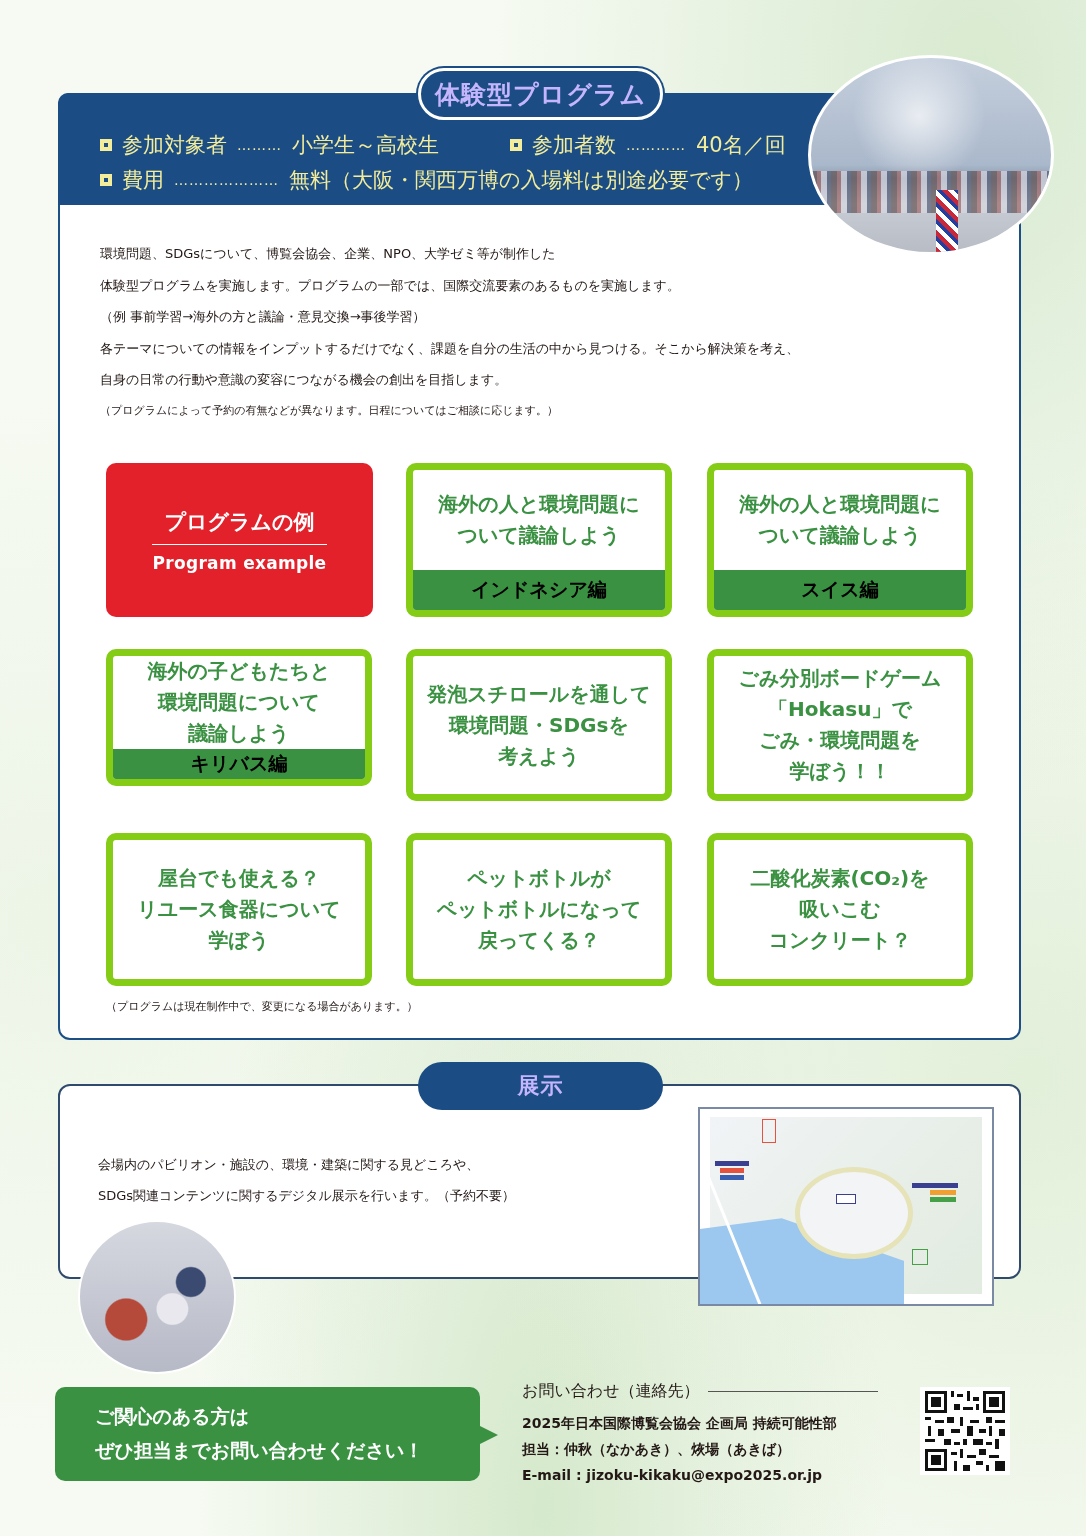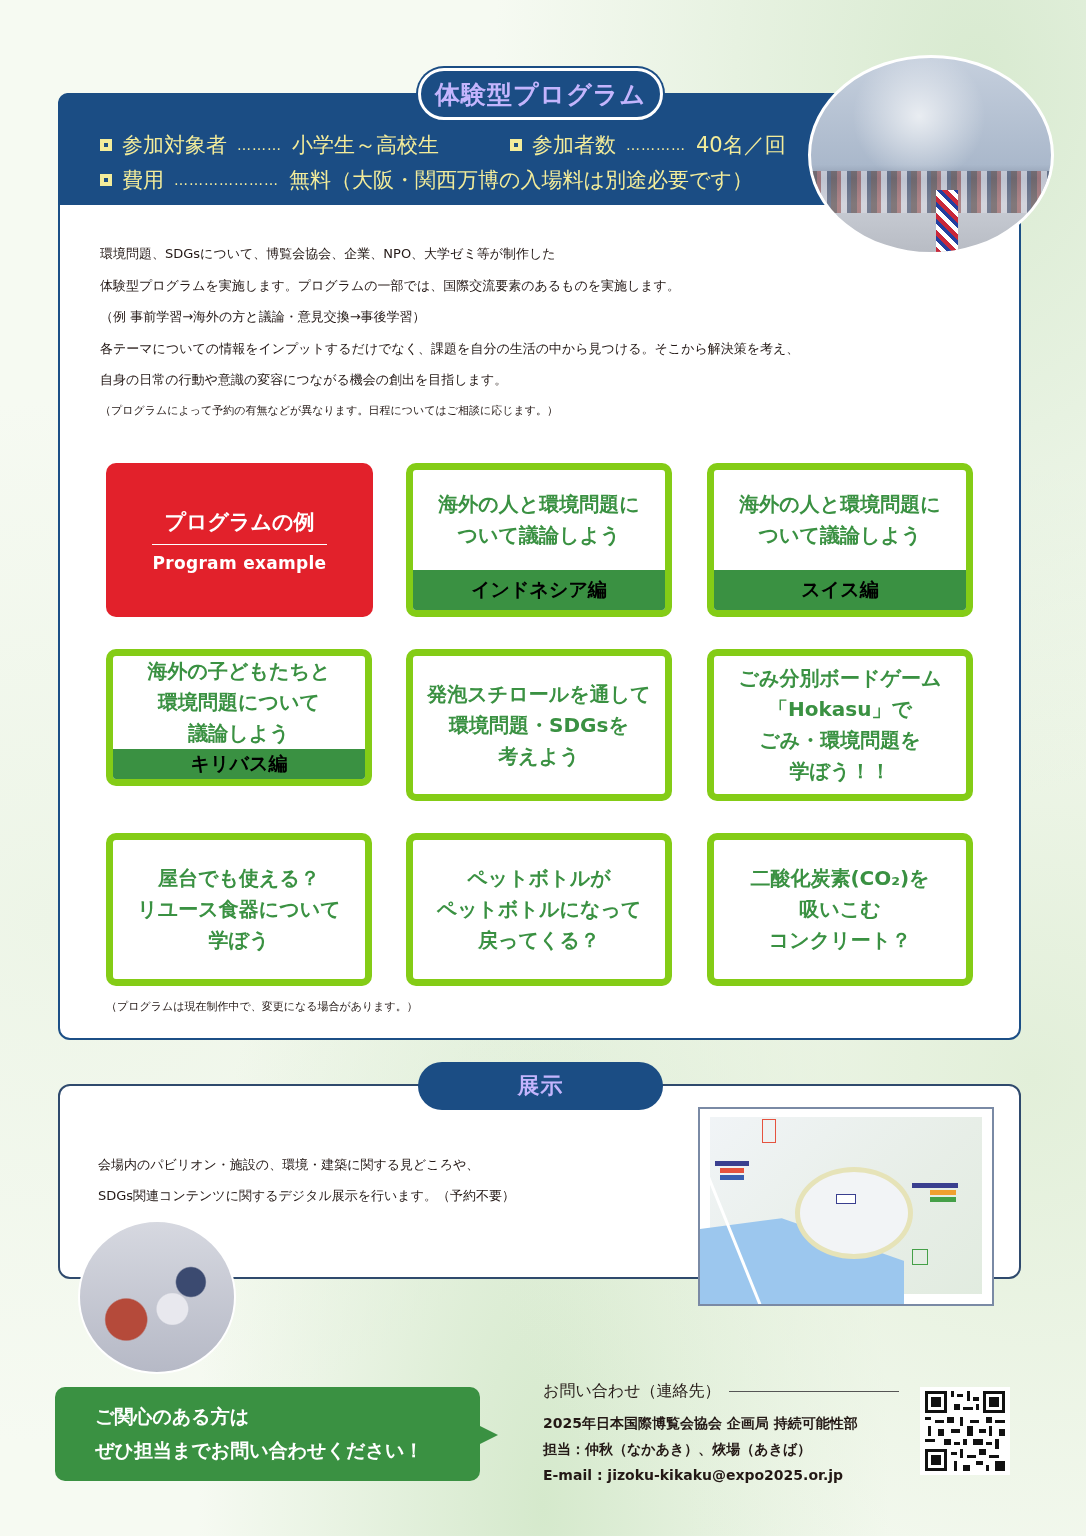--- a/index.html
+++ b/index.html
@@ -108,21 +108,21 @@
   
   .bubble {
     position: absolute; left: 55px; top: 1387px; width: 425px; height: 94px;
     background: #3a9142; border-radius: 10px; color: #fff; font-weight: bold;
     font-size: 19px; line-height: 34px; padding: 12px 0 0 40px; white-space: pre-line;
   }
   .bubble::after {
     content: ""; position: absolute; right: -18px; top: 38px;
     border-left: 20px solid #3a9142; border-top: 10px solid transparent; border-bottom: 10px solid transparent;
   }
-  .contact { position: absolute; left: 543px; top: 1381px; font-size: 14px; white-space: nowrap; }
+  .contact { position: absolute; left: 522px; top: 1381px; font-size: 14px; white-space: nowrap; }
   .contact .head { display: flex; align-items: center; font-size: 16px; margin-bottom: 8px; }
   .contact .head .rule { width: 170px; height: 1px; background: #555; margin-left: 8px; }
   .contact .line { font-weight: bold; line-height: 26px; }
   .qr {
     position: absolute; left: 920px; top: 1387px; width: 90px; height: 88px; background: #fff; padding: 4px;
   }
   .qr svg { width: 100%; height: 100%; }
 </style>
 </head>
 <body>

